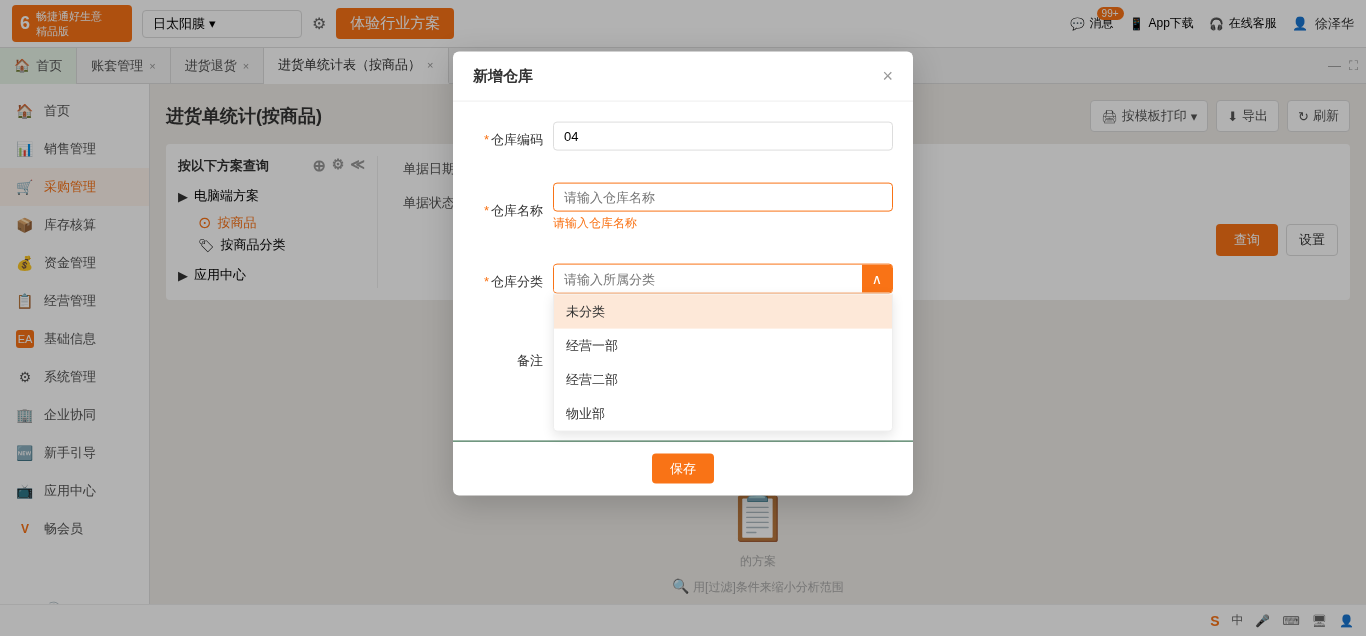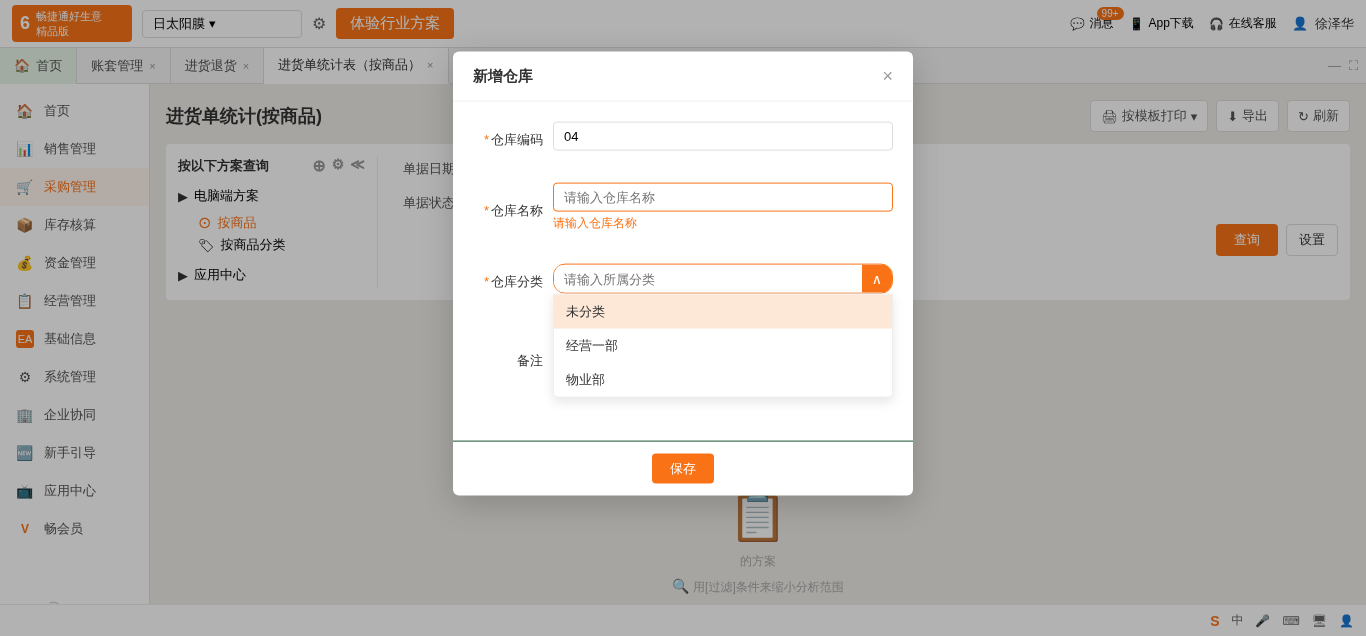--- a/index.html
+++ b/index.html
@@ -131,21 +131,21 @@
     .error-msg { color: #f97316; font-size: 12px; margin-top: 3px; }
     .textarea-input {
       width: 100%; border: 1px solid #ddd; border-radius: 4px;
       padding: 6px 10px; font-size: 13px; resize: none; height: 60px;
     }
     
     
     .dropdown-container { position: relative; }
     .dropdown-input-wrapper {
       display: flex; align-items: center;
-      border: 1px solid #f97316; border-radius: 12px; overflow: hidden;
+      border: 1px solid #f97316; border-radius: 4px; overflow: hidden;
     }
     .dropdown-input {
       flex: 1; border: none; padding: 6px 10px; font-size: 13px; outline: none;
     }
     .dropdown-toggle {
       background: #f97316; color: #fff; border: none;
       padding: 6px 10px; cursor: pointer; font-size: 14px;
     }
     .dropdown-list {
       position: absolute; top: 100%; left: 0; right: 0;
@@ -416,20 +416,21 @@
       <div class="form-label required">仓库分类</div>
       <div class="form-control">
         <div class="dropdown-container">
           <div class="dropdown-input-wrapper">
             <input class="dropdown-input" type="text" placeholder="请输入所属分类" style="">
             <button class="dropdown-toggle">∧</button>
           </div>
           <div class="dropdown-list">
             <div class="dropdown-item selected">未分类</div>
             <div class="dropdown-item">经营一部</div>
+            <div class="dropdown-item">经营二部</div>
             <div class="dropdown-item">物业部</div>
           </div>
         </div>
       </div>
     </div>
 
     <div class="form-row">
       <div class="form-label">备注</div>
       <div class="form-control">
         <textarea class="textarea-input" style=""></textarea>

